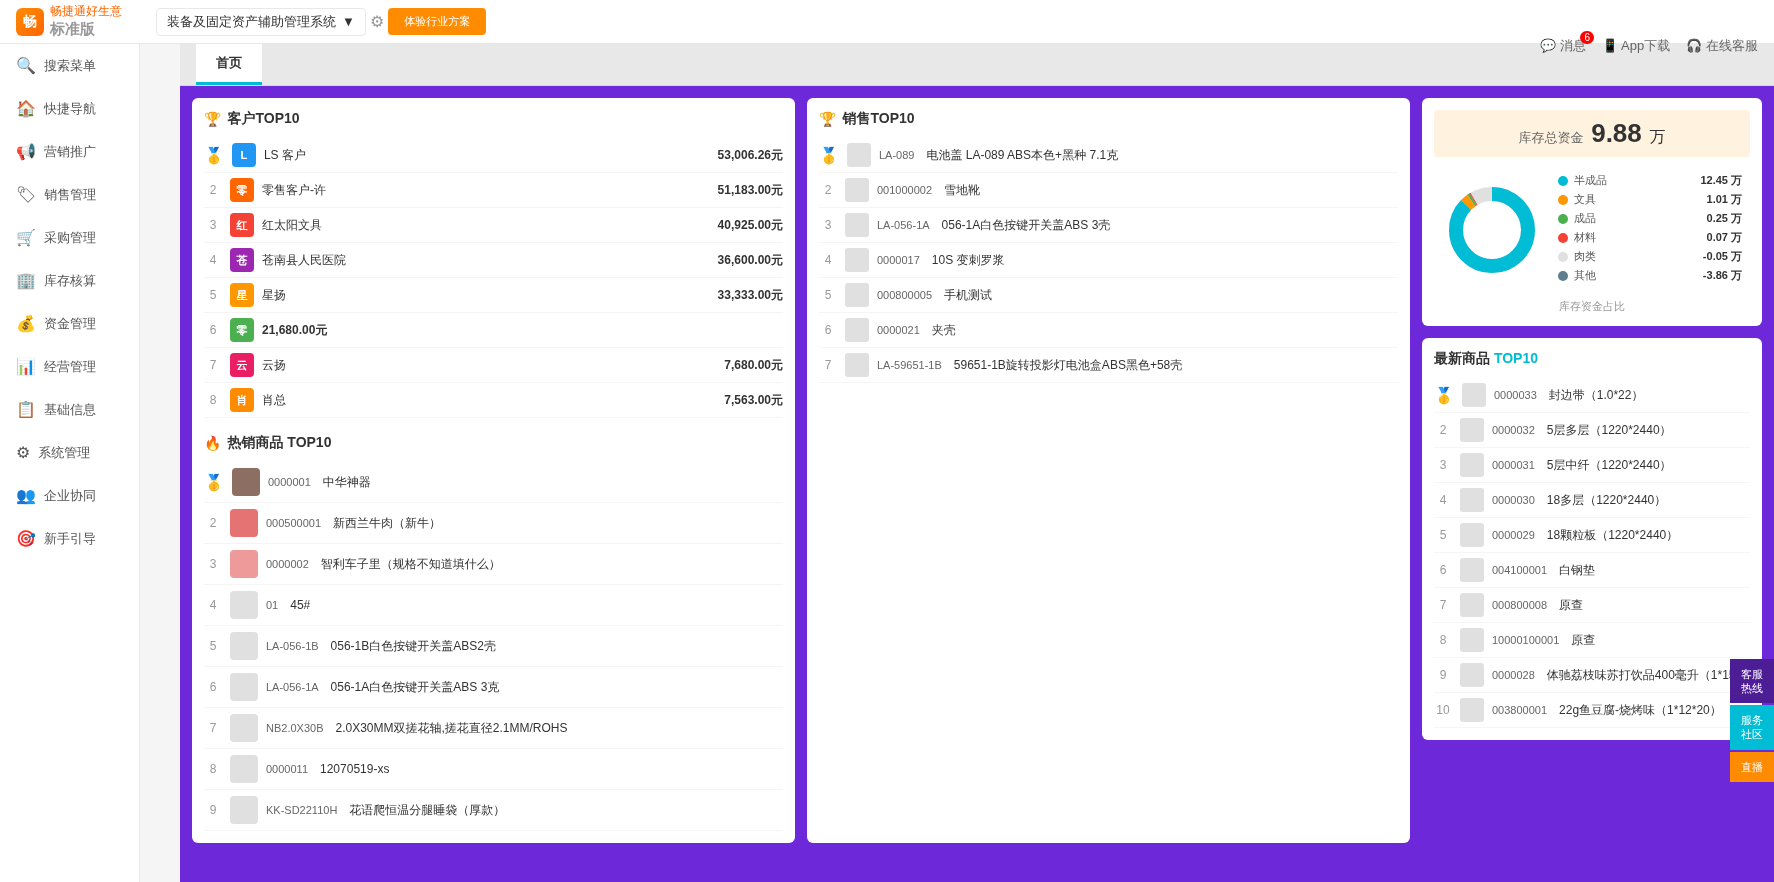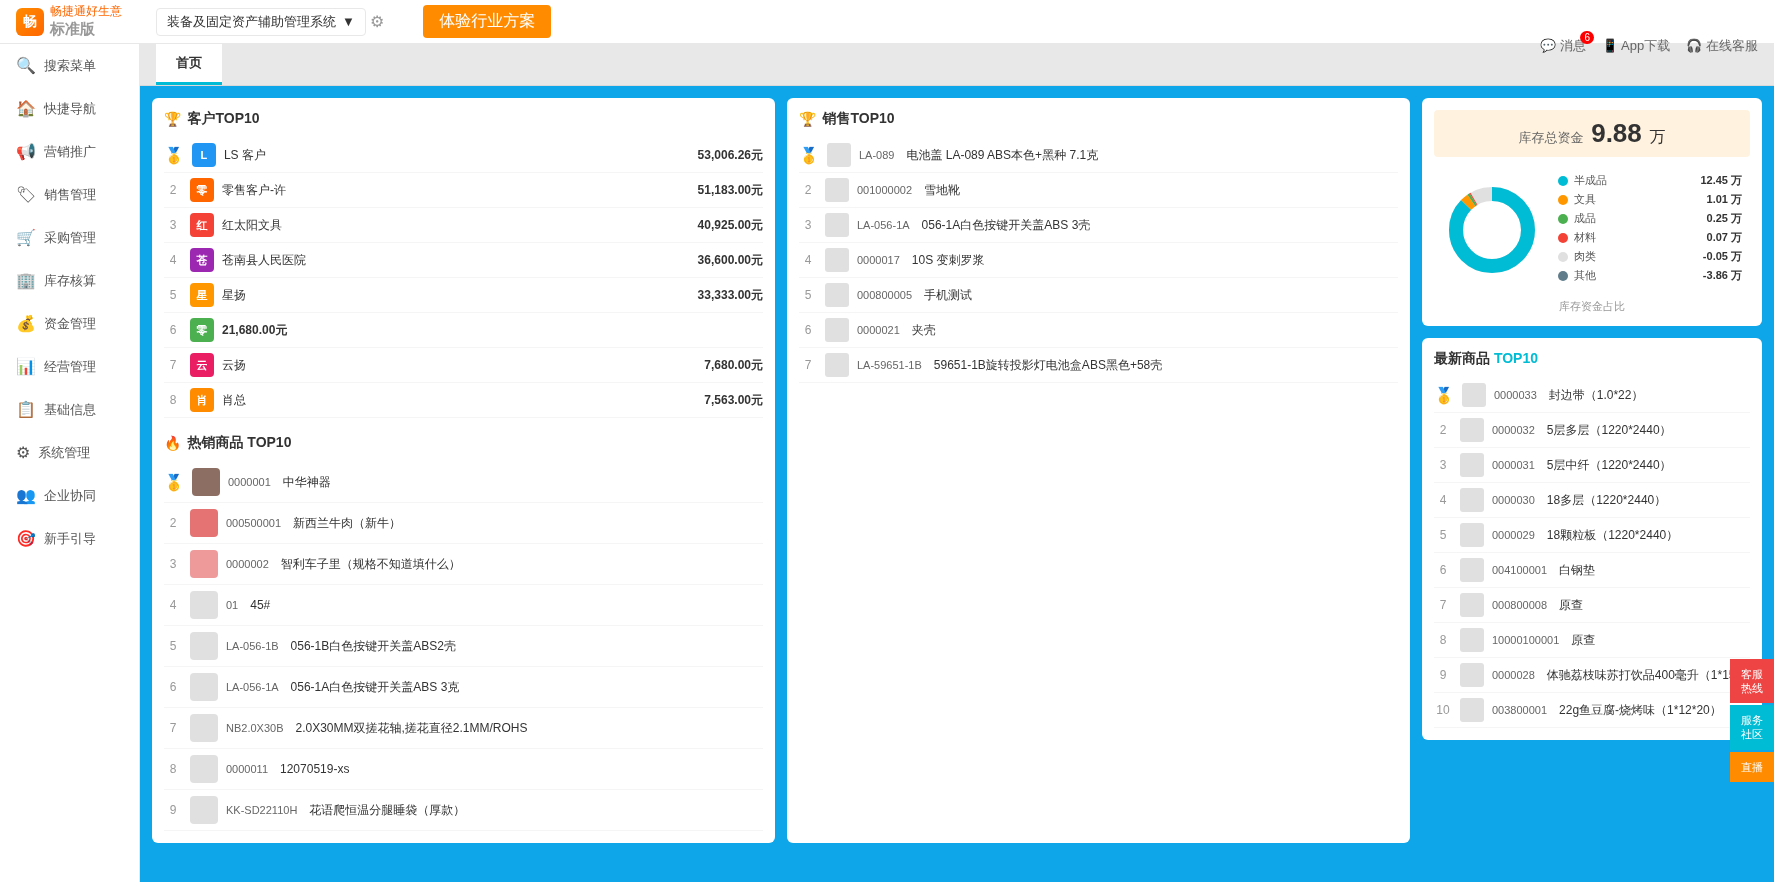--- a/index.html
+++ b/index.html
@@ -41,21 +41,21 @@
       align-items: center;
       gap: 4px;
     }
     .system-selector {
       display: flex; align-items: center; gap: 6px;
       font-size: 13px; color: #333; cursor: pointer;
       border: 1px solid #e8e8e8; border-radius: 4px; padding: 4px 10px;
     }
     .trial-btn {
       background: #ff8c00; color: white; border: none;
-      border-radius: 4px; padding: 6px 16px; cursor: pointer; font-size: 16px; margin-left: 35px;
+      border-radius: 4px; padding: 6px 16px; cursor: pointer; font-size: 11px;
     }
     .header-right {
       display: flex; align-items: center; gap: 16px; font-size: 13px; color: #666; margin-top: 48px;
     }
     .badge-item { position: relative; cursor: pointer; }
     .badge { position: absolute; top: -6px; right: -8px; background: #f00; color: white; border-radius: 8px; font-size: 10px; padding: 1px 4px; }
 
     
     .main-layout {
       display: flex;
@@ -74,21 +74,22 @@
     .sidebar-item {
       display: flex; align-items: center; gap: 8px;
       padding: 12px 16px; cursor: pointer; color: #555; font-size: 13px;
     }
     .sidebar-item .si-icon { font-size: 16px; }
 
     
     .content {
       flex: 1;
       overflow-y: auto;
-      background: #0ea5e9;
+      background: #6d28d9;
+      margin-left: 40px;
     }
 
     .tab-bar {
       background: #e8e8e8;
       display: flex; align-items: center;
       padding: 0 16px;
       border-bottom: 1px solid #d9d9d9;
     }
     .tab-item {
       padding: 10px 20px; cursor: pointer; font-size: 13px; color: #666;
@@ -188,21 +189,21 @@
     .service-float {
       position: fixed; right: 0; bottom: 100px;
       display: flex; flex-direction: column; gap: 2px;
       z-index: 200;
     }
     .service-btn {
       width: 44px; background: #00bcd4; color: white;
       text-align: center; padding: 8px 4px; font-size: 11px;
       cursor: pointer; line-height: 1.3;
     }
-    .service-btn:first-child { background: #ef4444; }
+    .service-btn:first-child { background: #4c1d95; }
     .service-btn:nth-child(3) { background: #ff8c00; }
     .service-btn:last-child { background: #555; }
 
     .gear-btn {
       background: none; border: none; cursor: pointer; font-size: 16px; color: #999;
     }
   </style>
 </head>
 <body>
 

